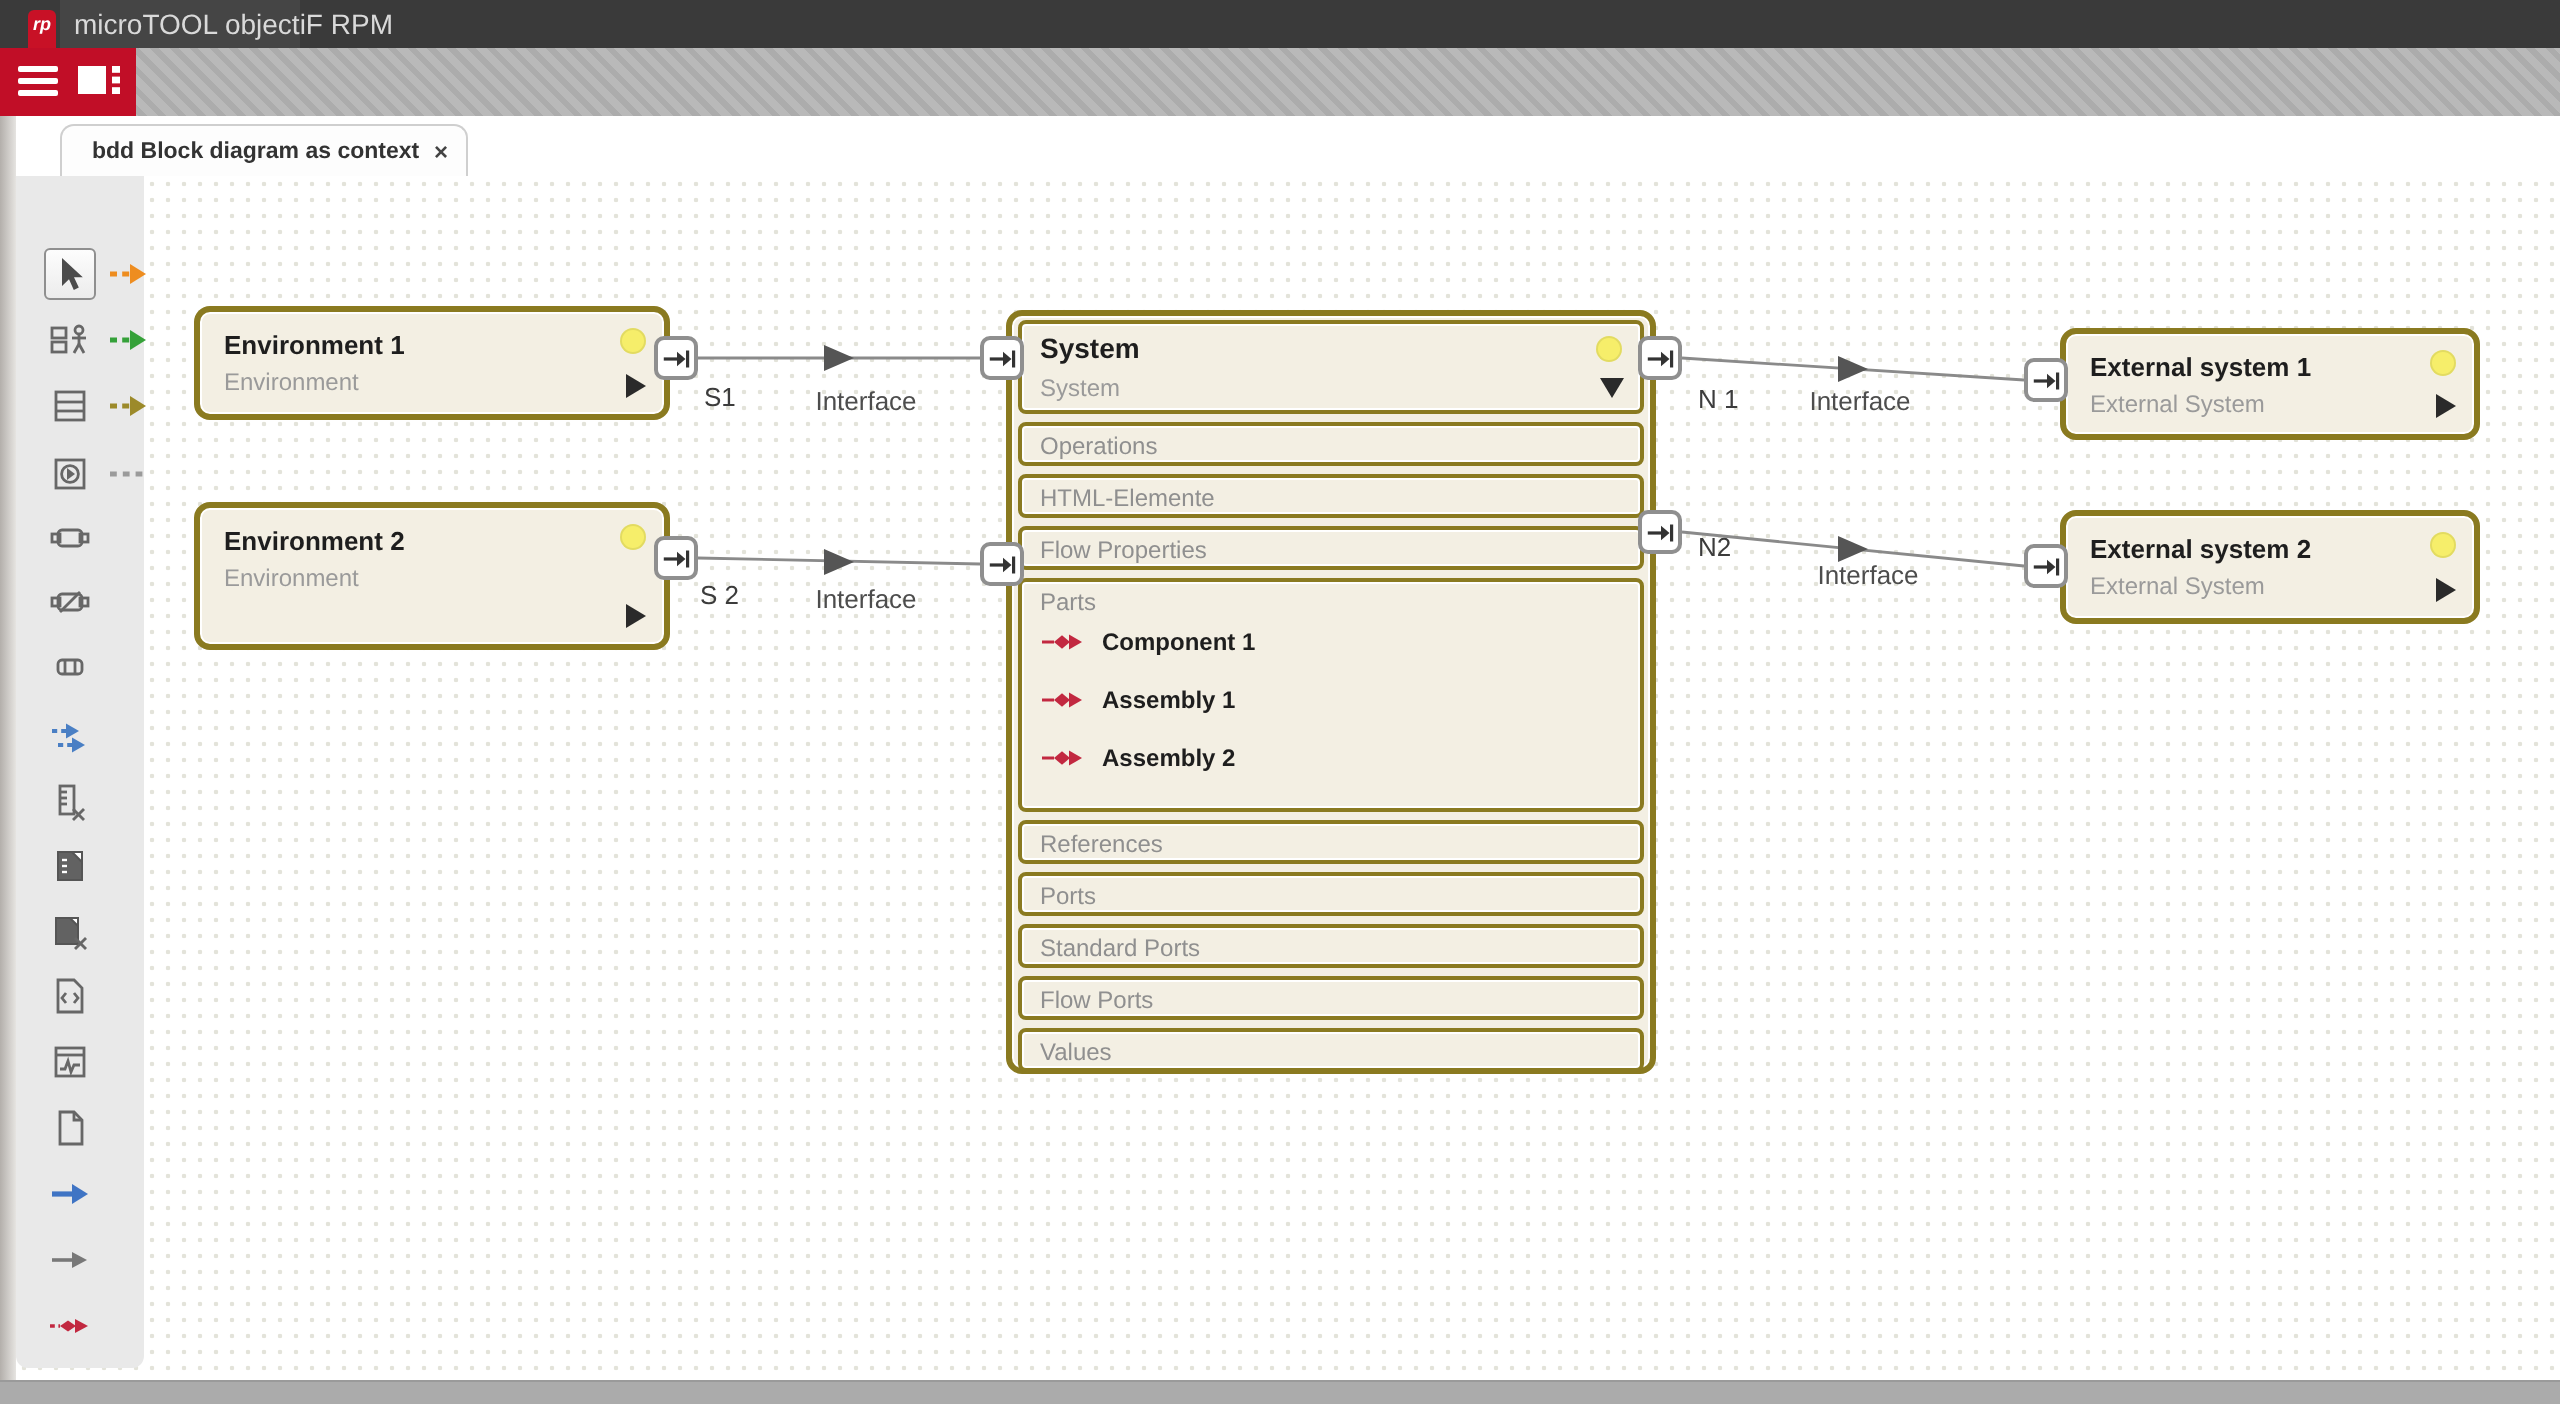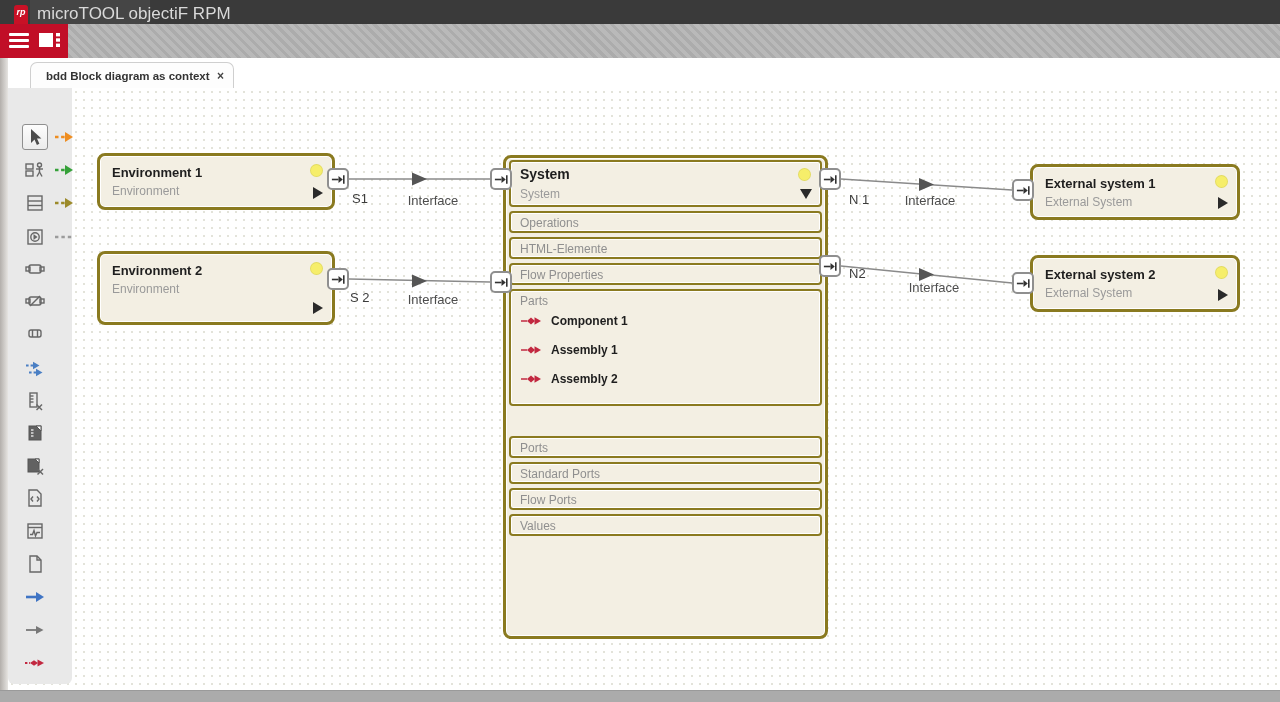--- a/index.html
+++ b/index.html
@@ -5,21 +5,21 @@
   * { margin:0; padding:0; box-sizing:border-box; }
   html,body { width:1280px; height:702px; overflow:hidden;
     font-family:"Liberation Sans", sans-serif; background:#fff; }
 
   
   .titlebar { position:absolute; left:0; top:0; width:1280px; height:24px; background:#3a3a3a; }
   .title-plate { position:absolute; left:30px; top:0; width:120px; height:24px; background:#454545; }
   .logo { position:absolute; left:14px; top:5px; width:14px; height:26px; background:#c81126;
     border-radius:3px; color:#fff; font-size:9px; font-weight:bold; font-style:italic;
     text-align:center; line-height:14px; }
-  .title-text { position:absolute; left:37px; top:4px; font-size:17px; color:#d9d9d9; }
+  .title-text { position:absolute; left:37px; top:4px; font-size:14px; color:#d9d9d9; }
 
   .menubar { position:absolute; left:0; top:24px; width:1280px; height:34px;
     background:repeating-linear-gradient(45deg,#acacac 0 3px,#b9b9b9 3px 7px); }
   .menu-red { position:absolute; left:0; top:0; width:68px; height:34px; background:#c10e27; }
   .hamburger { position:absolute; left:9px; top:9px; width:20px; height:16px; }
   .hamburger span { display:block; width:20px; height:3px; background:#fff; margin-bottom:3px; border-radius:1px; }
 
   .main { position:absolute; left:0; top:58px; width:1280px; height:632px; background:#fff; }
   .left-edge { position:absolute; left:0; top:58px; width:8px; height:632px;
     background:linear-gradient(to right,#b3afab,#e6e4e1); }
@@ -303,21 +303,21 @@
     <span class="tri-r"></span>
   </div>
 
   <div class="blk" style="left:97px;top:193px;width:238px;height:74px">
     <div class="blk-title">Environment 2</div>
     <div class="blk-sub">Environment</div>
     <span class="dot"></span>
     <span class="tri-r"></span>
   </div>
 
-  <div class="blk" style="left:503px;top:97px;width:325px;height:484px">
+  <div class="blk" style="left:503px;top:97px;width:325px;height:382px">
     <div class="sys-comp" style="top:2px;height:47px">
       <div style="position:absolute;left:9px;top:4px;font-size:14px;font-weight:bold;color:#1e1e1e">System</div>
       <div style="position:absolute;left:9px;top:25px;font-size:12px;color:#9a9a9a">System</div>
       <span class="dot" style="top:6px"></span>
       <span class="tri-d"></span>
     </div>
     <div class="sys-comp" style="top:79px;height:22px">
       <div class="comp-label">HTML-Elemente</div>
       </div>
     <div class="sys-comp" style="top:53px;height:22px">
@@ -346,20 +346,23 @@
       </div>
       <div class="part-item" style="top:80px">
         <svg viewBox="0 0 22 10">
           <line class="red-line" x1="0" y1="5" x2="6" y2="5"></line>
           <polygon class="red-fill" points="6,5 10,1.6 14,5 10,8.4"></polygon>
           <polygon class="red-fill" points="13.5,1.2 13.5,8.8 20,5"></polygon>
           </svg>
         <span>Assembly 2</span>
       </div>
     </div>
+    <div class="sys-comp" style="top:252px;height:22px">
+      <div class="comp-label">References</div>
+      </div>
     <div class="sys-comp" style="top:278px;height:22px">
       <div class="comp-label">Ports</div>
       </div>
     <div class="sys-comp" style="top:304px;height:22px">
       <div class="comp-label">Standard Ports</div>
       </div>
     <div class="sys-comp" style="top:330px;height:22px">
       <div class="comp-label">Flow Ports</div>
       </div>
     <div class="sys-comp" style="top:356px;height:22px">

